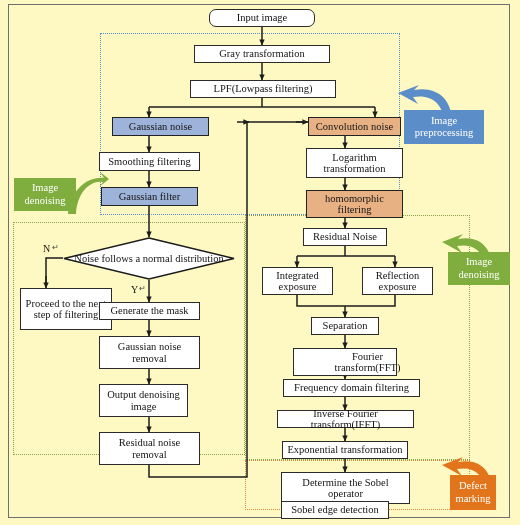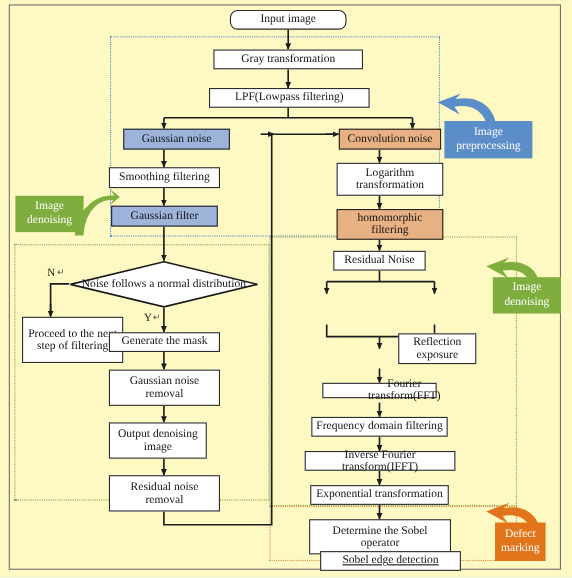--- a/index.html
+++ b/index.html
@@ -160,35 +160,37 @@
   <div class="node" style="left:99px;top:302px;width:101px;height:18px;">Generate the mask</div>
 
   <div class="node" style="left:99px;top:336px;width:101px;height:33px;">Gaussian noise removal</div>
 
   <div class="node" style="left:99px;top:384px;width:89px;height:33px;">Output denoising image</div>
 
   <div class="node" style="left:99px;top:432px;width:101px;height:33px;">Residual noise removal</div>
 
   <div class="node" style="left:303px;top:228px;width:84px;height:18px;">Residual Noise</div>
 
-
-  <div class="node" style="left:362px;top:267px;width:71px;height:28px;margin-top:36px;">Reflection exposure</div>
-
-
-  <div class="node" style="left:293px;top:348px;width:104px;height:14px;padding-left:48px;">Fourier transform(FFT)</div>
-
-  <div class="node" style="left:283px;top:379px;width:124px;height:18px;">Frequency domain filtering</div>
+  <div class="node" style="left:262px;top:267px;width:71px;height:28px;">Integrated exposure</div>
+
+  <div class="node" style="left:362px;top:267px;width:71px;height:28px;">Reflection exposure</div>
+
+  <div class="node" style="left:311px;top:317px;width:68px;height:18px;">Separation</div>
+
+  <div class="node" style="left:293px;top:348px;width:104px;height:28px;padding-left:48px;">Fourier transform(FFT)</div>
+
+  <div class="node" style="left:283px;top:379px;width:137px;height:18px;">Frequency domain filtering</div>
 
   <div class="node" style="left:277px;top:410px;width:137px;height:18px;">Inverse Fourier transform(IFFT)</div>
 
   <div class="node" style="left:282px;top:441px;width:126px;height:18px;">Exponential transformation</div>
 
   <div class="node" style="left:281px;top:472px;width:129px;height:32px;">Determine the Sobel operator</div>
 
-  <div class="node" style="left:291px;top:501px;width:128px;height:18px;text-decoration:underline;">Sobel edge detection</div>
+  <div class="node" style="left:281px;top:501px;width:108px;height:18px;">Sobel edge detection</div>
 
   <svg class="curl" style="left:62px;top:168px;width:48px;height:50px;" viewBox="0 0 48 50">
     <path d="M6,46 C8,22 26,8 42,10 L38,4 L47,11 L37,19 L41,14 C27,12 15,26 14,46 z" fill="#7fad3e"></path>
   </svg>
   <div class="tag green" style="left:14px;top:178px;width:62px;height:33px;">
     <span>Image denoising</span>
   </div>
 
   <svg class="curl" style="left:396px;top:84px;width:60px;height:40px;" viewBox="0 0 60 40">
     <path d="M56,38 C56,14 40,2 18,6 L23,1 L2,9 L22,20 L17,13 C35,10 47,19 48,38 z" fill="#5b8dc8"></path>

